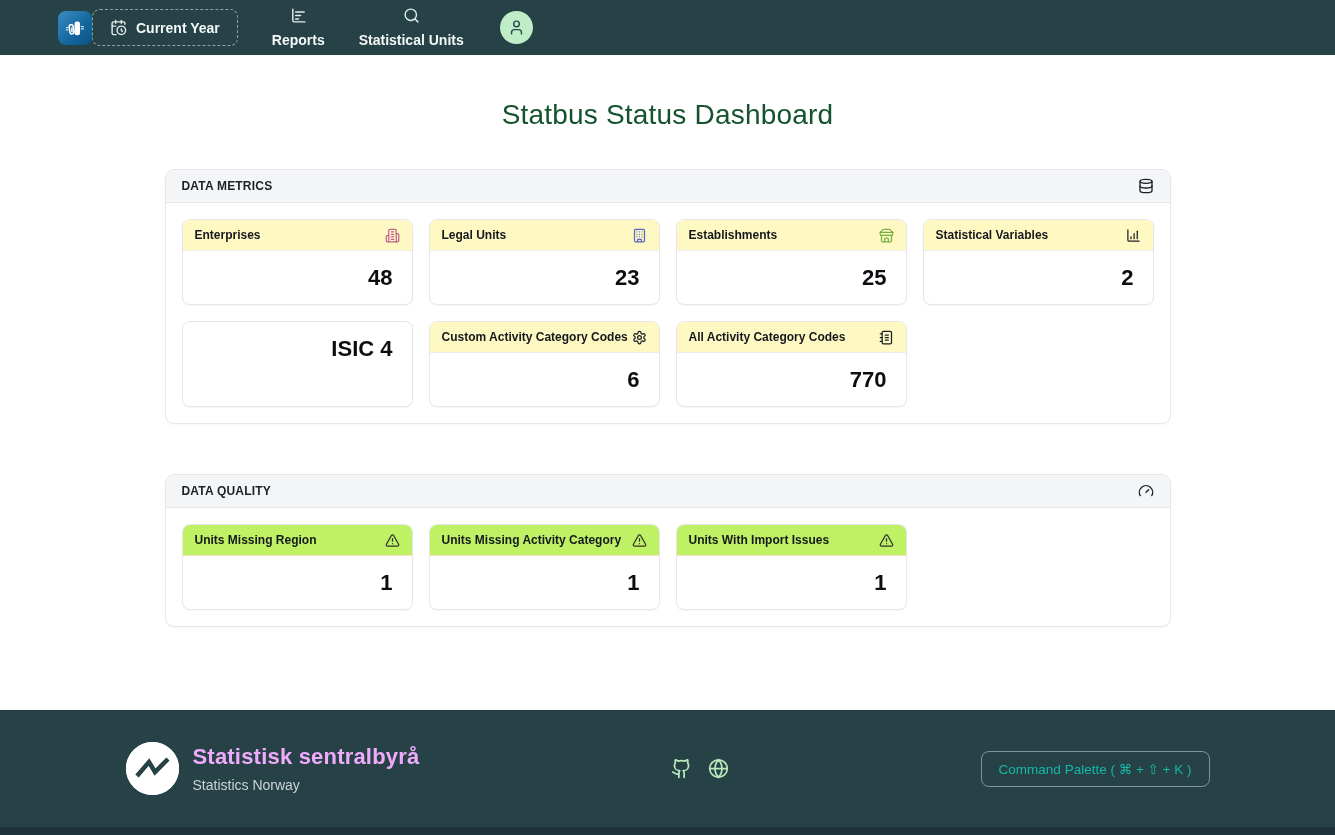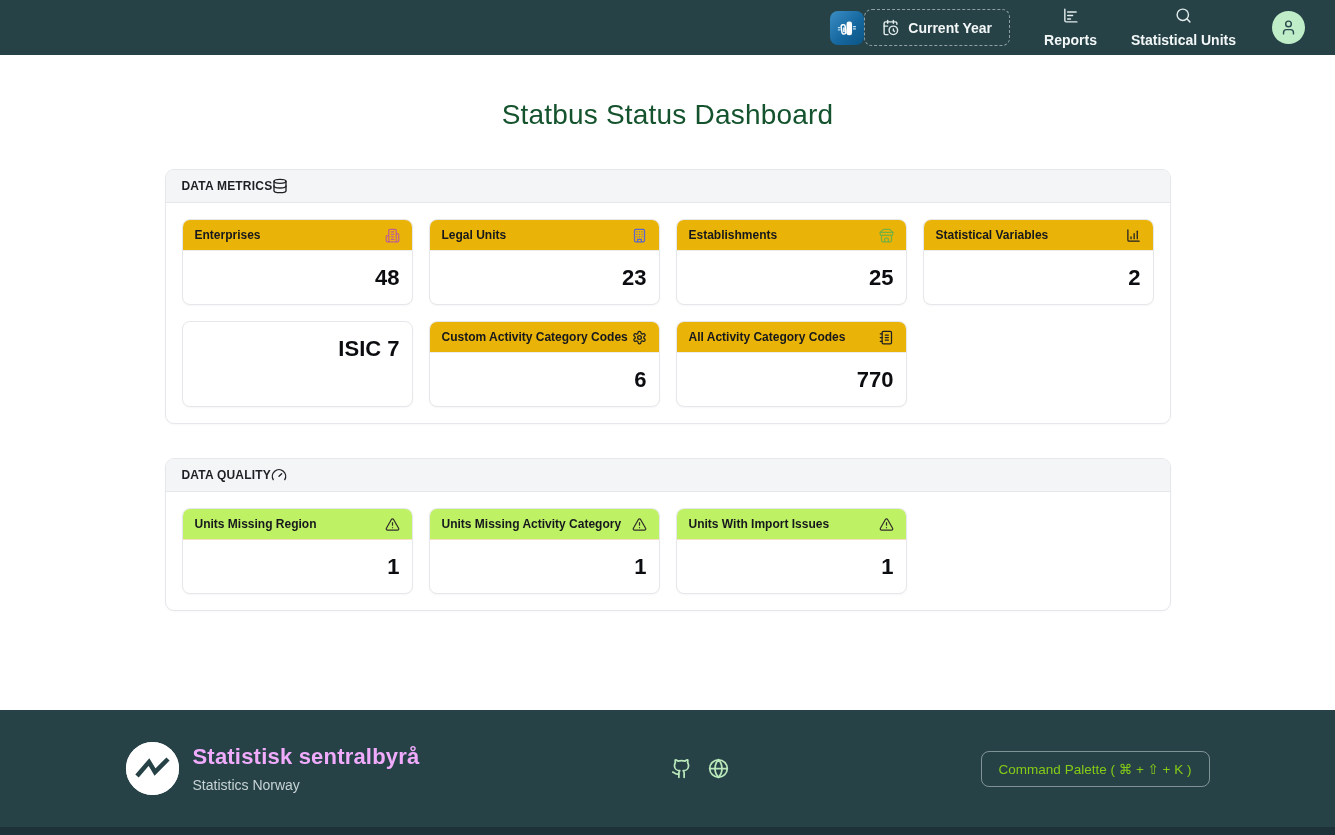--- a/index.html
+++ b/index.html
@@ -12,21 +12,21 @@
     flex-direction: column;
     overflow: hidden;
   }
 
   
   .navbar {
     height: 55px;
     background: #274247;
     display: flex;
     align-items: center;
-    justify-content: flex-end;
+    justify-content: flex-start;
     padding: 0 30px 0 58px;
     flex-shrink: 0;
   }
   .brand-logo {
     width: 34px; height: 34px;
     border-radius: 8px;
     background: linear-gradient(135deg, #3b8ec4 0%, #1668a0 55%, #0b5484 100%);
     display: flex; align-items: center; justify-content: center;
     cursor: pointer;
   }
@@ -70,23 +70,23 @@
     margin-bottom: 38px;
     letter-spacing: 0.2px;
   }
   .panel {
     border: 1px solid #e5e7eb;
     border-radius: 9px;
     background: #ffffff;
     overflow: hidden;
     box-shadow: 0 1px 2px rgba(0,0,0,0.03);
   }
-  .panel + .panel { margin-top: 34px; }
+  .panel + .panel { margin-top: 50px; }
   .panel-head {
-    display: flex; align-items: center; 
+    display: flex; align-items: center; justify-content: space-between;
     background: #f4f5f6;
     border-bottom: 1px solid #e5e7eb;
     padding: 8px 16px;
     height: 33px;
   }
   .panel-title {
     font-size: 12px;
     font-weight: 700;
     color: #1c1f24;
     letter-spacing: 0.2px;
@@ -101,32 +101,32 @@
   .card {
     border: 1px solid #e6e7ea;
     border-radius: 8px;
     overflow: hidden;
     background: #ffffff;
     box-shadow: 0 1px 2px rgba(0,0,0,0.04);
     cursor: pointer;
   }
   .card-head {
     display: flex; align-items: center; justify-content: space-between;
-    background: #eab308;
+    background: #fef9c3;
     border-bottom: 1px solid #ededf0;
     padding: 7px 12px;
     height: 31px;
   }
   .card.quality .card-head { background: #bef264; border-bottom-color: #f6e0c0; }
   .card-label { font-size: 12px; font-weight: 600; color: #16181d; white-space: nowrap; }
   .card-icon { display: inline-flex; }
   .card-body {
     height: 53px;
     display: flex; align-items: center; justify-content: flex-end;
-    padding: 0 12px;
+    padding: 0 19px;
   }
   .card-value { font-size: 22px; font-weight: 700; color: #0b0d10; }
 
   
   .footer {
     margin-top: auto;
     flex-shrink: 0;
     background: #274247;
   }
   .footer-inner {
@@ -145,21 +145,21 @@
     display: flex; align-items: center; justify-content: center;
   }
   .footer-brand-name { font-size: 22px; font-weight: 700; color: #f0abfc; letter-spacing: 0.2px; }
   .footer-brand-sub { font-size: 14px; color: #c7d3d5; margin-top: 7px; }
   .footer-icons { display: flex; align-items: center; gap: 16px; }
   .footer-icon { display: inline-flex; color: #b9e8ba; cursor: pointer; }
   .cmd-palette-btn {
     border: 1px solid rgba(235, 243, 243, 0.45);
     border-radius: 8px;
     background: transparent;
-    color: #84cc16;
+    color: #14b8a6;
     font-family: "Liberation Sans", sans-serif;
     font-size: 13.5px;
     padding: 9px 17px;
     cursor: pointer;
     white-space: nowrap;
   }
   .footer-strip { height: 8px; background: #1e3339; }
 
   svg { display: block; }
 </style>
@@ -303,21 +303,21 @@
             </svg>
           </span>
         </div>
         <div class="card-body">
           <span class="card-value">2</span>
         </div>
       </div>
 
       <div class="card">
         <div class="card-body">
-          <span class="card-value">ISIC 7</span>
+          <span class="card-value">ISIC 4</span>
         </div>
       </div>
 
       <div class="card">
         <div class="card-head">
           <span class="card-label">Custom Activity Category Codes</span>
           <span class="card-icon">
             <svg width="15" height="15" viewBox="0 0 24 24" fill="none" stroke="#1c1f24" stroke-width="2" stroke-linecap="round" stroke-linejoin="round">
               <path d="M12.22 2h-.44a2 2 0 0 0-2 2v.18a2 2 0 0 1-1 1.73l-.43.25a2 2 0 0 1-2 0l-.15-.08a2 2 0 0 0-2.73.73l-.22.38a2 2 0 0 0 .73 2.73l.15.1a2 2 0 0 1 1 1.72v.51a2 2 0 0 1-1 1.74l-.15.09a2 2 0 0 0-.73 2.73l.22.38a2 2 0 0 0 2.73.73l.15-.08a2 2 0 0 1 2 0l.43.25a2 2 0 0 1 1 1.73V20a2 2 0 0 0 2 2h.44a2 2 0 0 0 2-2v-.18a2 2 0 0 1 1-1.73l.43-.25a2 2 0 0 1 2 0l.15.08a2 2 0 0 0 2.73-.73l.22-.39a2 2 0 0 0-.73-2.73l-.15-.08a2 2 0 0 1-1-1.74v-.5a2 2 0 0 1 1-1.74l.15-.09a2 2 0 0 0 .73-2.73l-.22-.38a2 2 0 0 0-2.73-.73l-.15.08a2 2 0 0 1-2 0l-.43-.25a2 2 0 0 1-1-1.73V4a2 2 0 0 0-2-2z"></path>
                 <circle cx="12" cy="12" r="3"></circle>

